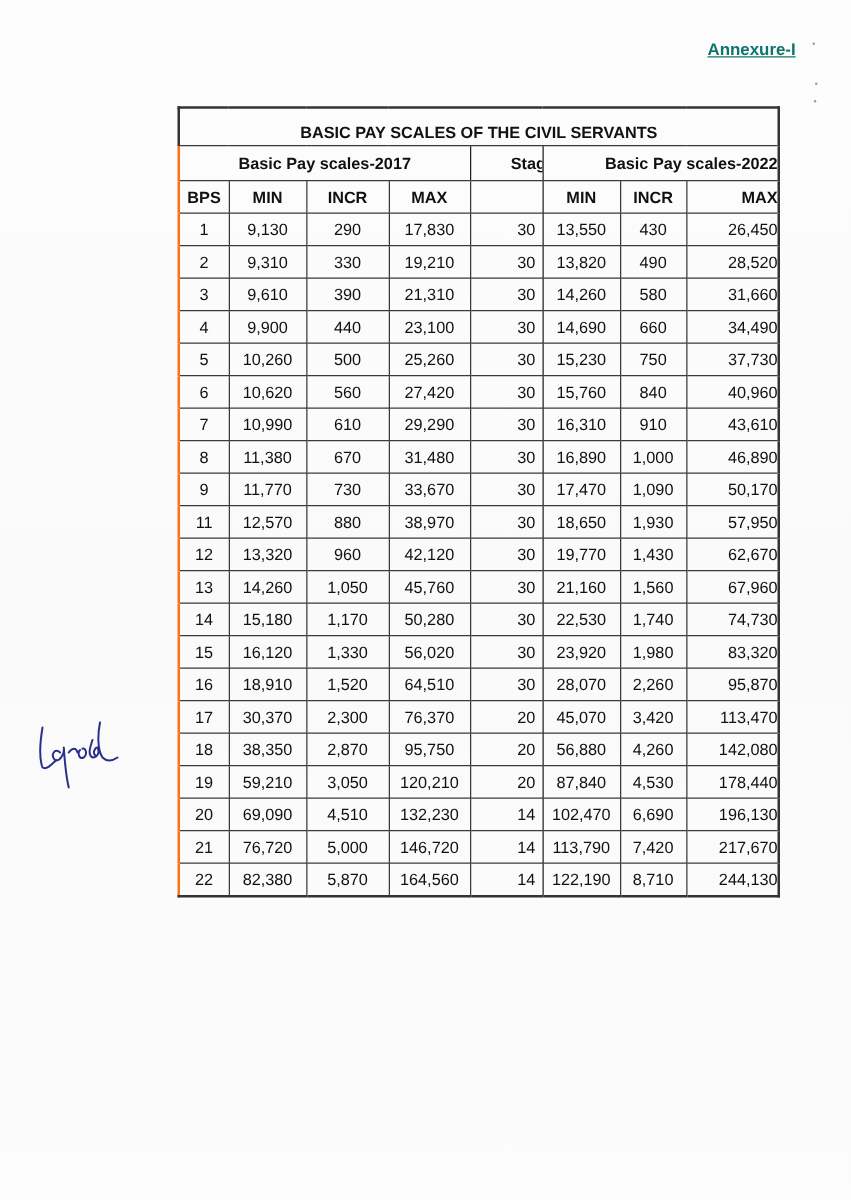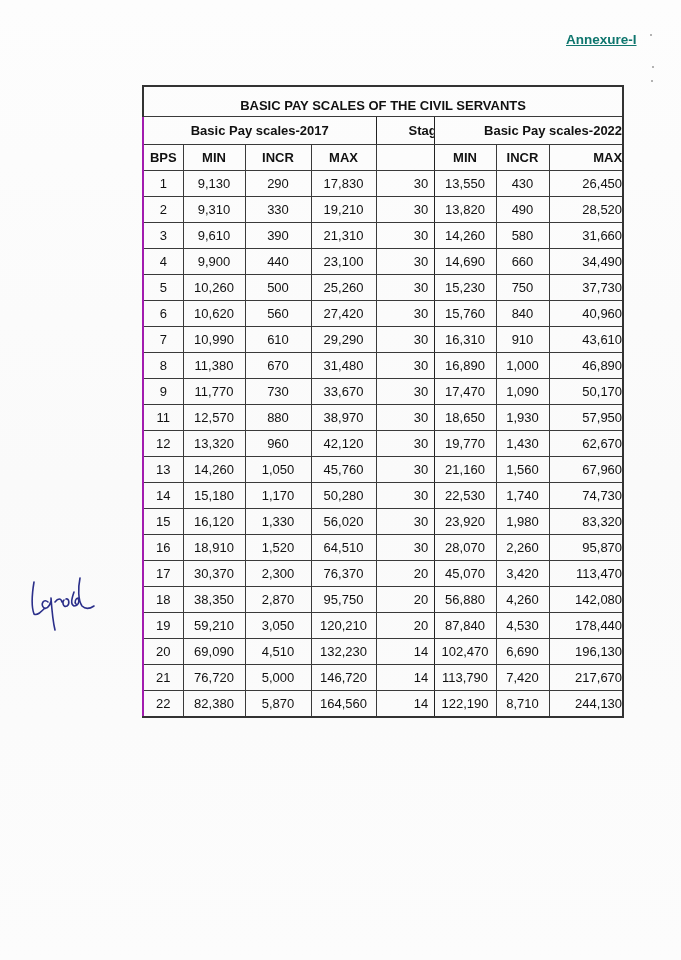--- a/index.html
+++ b/index.html
@@ -67,21 +67,21 @@
     table.pay .head-row th {
       height: 25px;
       font-weight: bold;
       font-size: 13px;
     }
     table.pay tbody td {
       height: 25px;
       font-size: 13px;
       font-weight: normal;
     }
-    table.pay .c-bps { border-left: 2px solid #a21caf; }
+    table.pay .c-bps { border-left: 2px solid #f97316; }
     table.pay .c-max22 { border-right: 2px solid #333; text-align: right; }
     table.pay tbody tr:last-child td { border-bottom: 2px solid #333; }
     table.pay .c-stages { border-left: 1.5px solid #222; border-right: 1.5px solid #222; padding-left: 32px; }
     .signature {
       position: absolute;
       left: 28px;
       top: 572px;
       width: 80px;
       height: 60px;
     }

